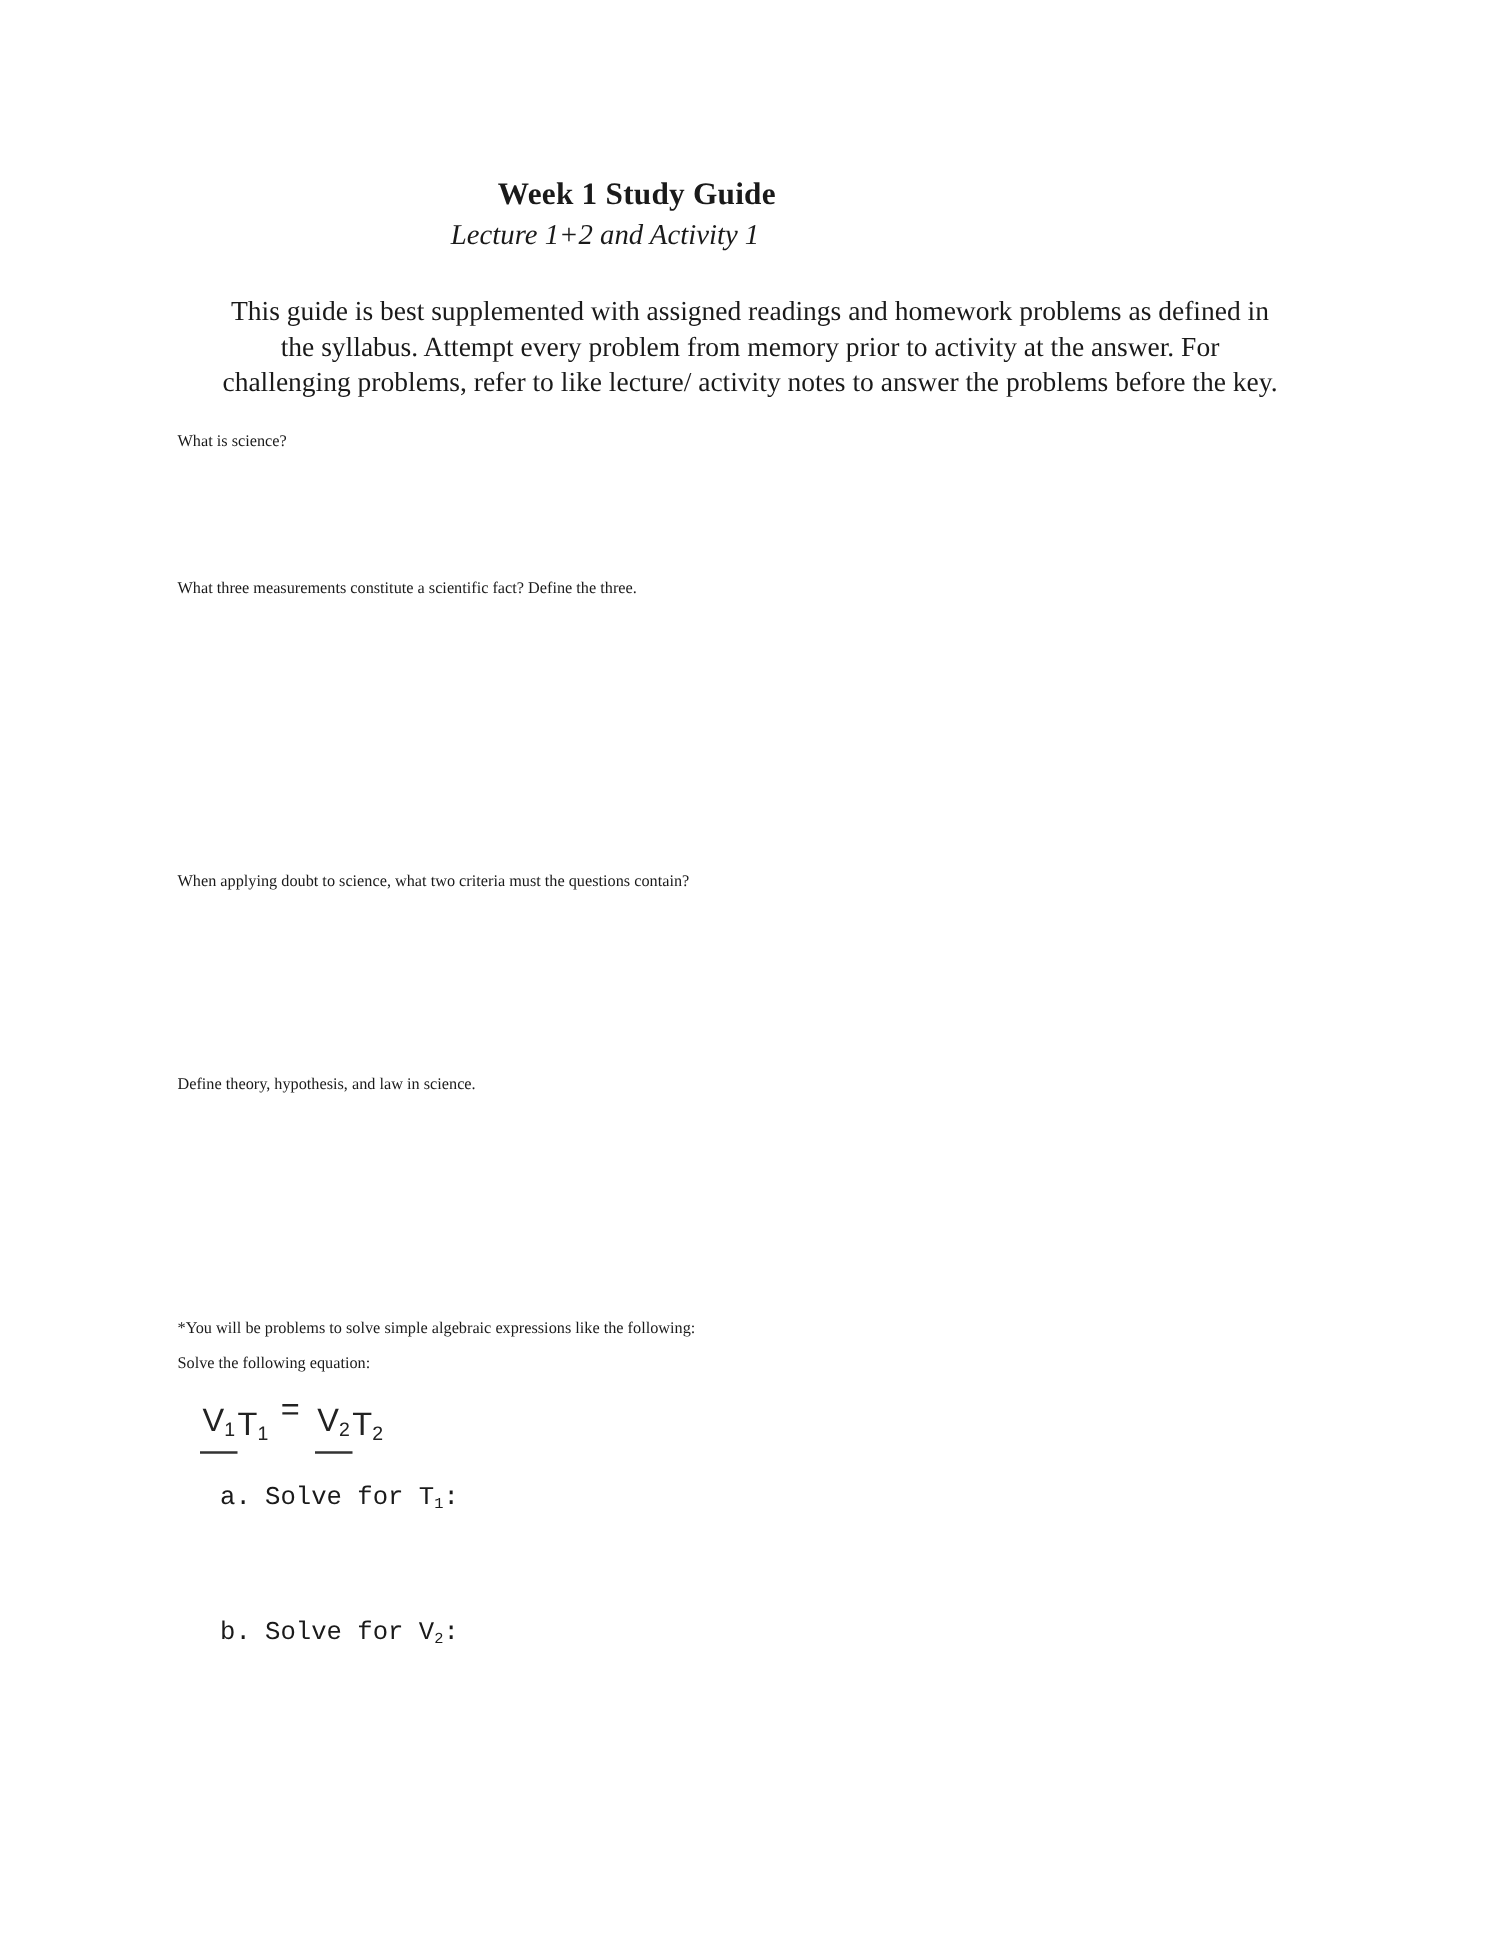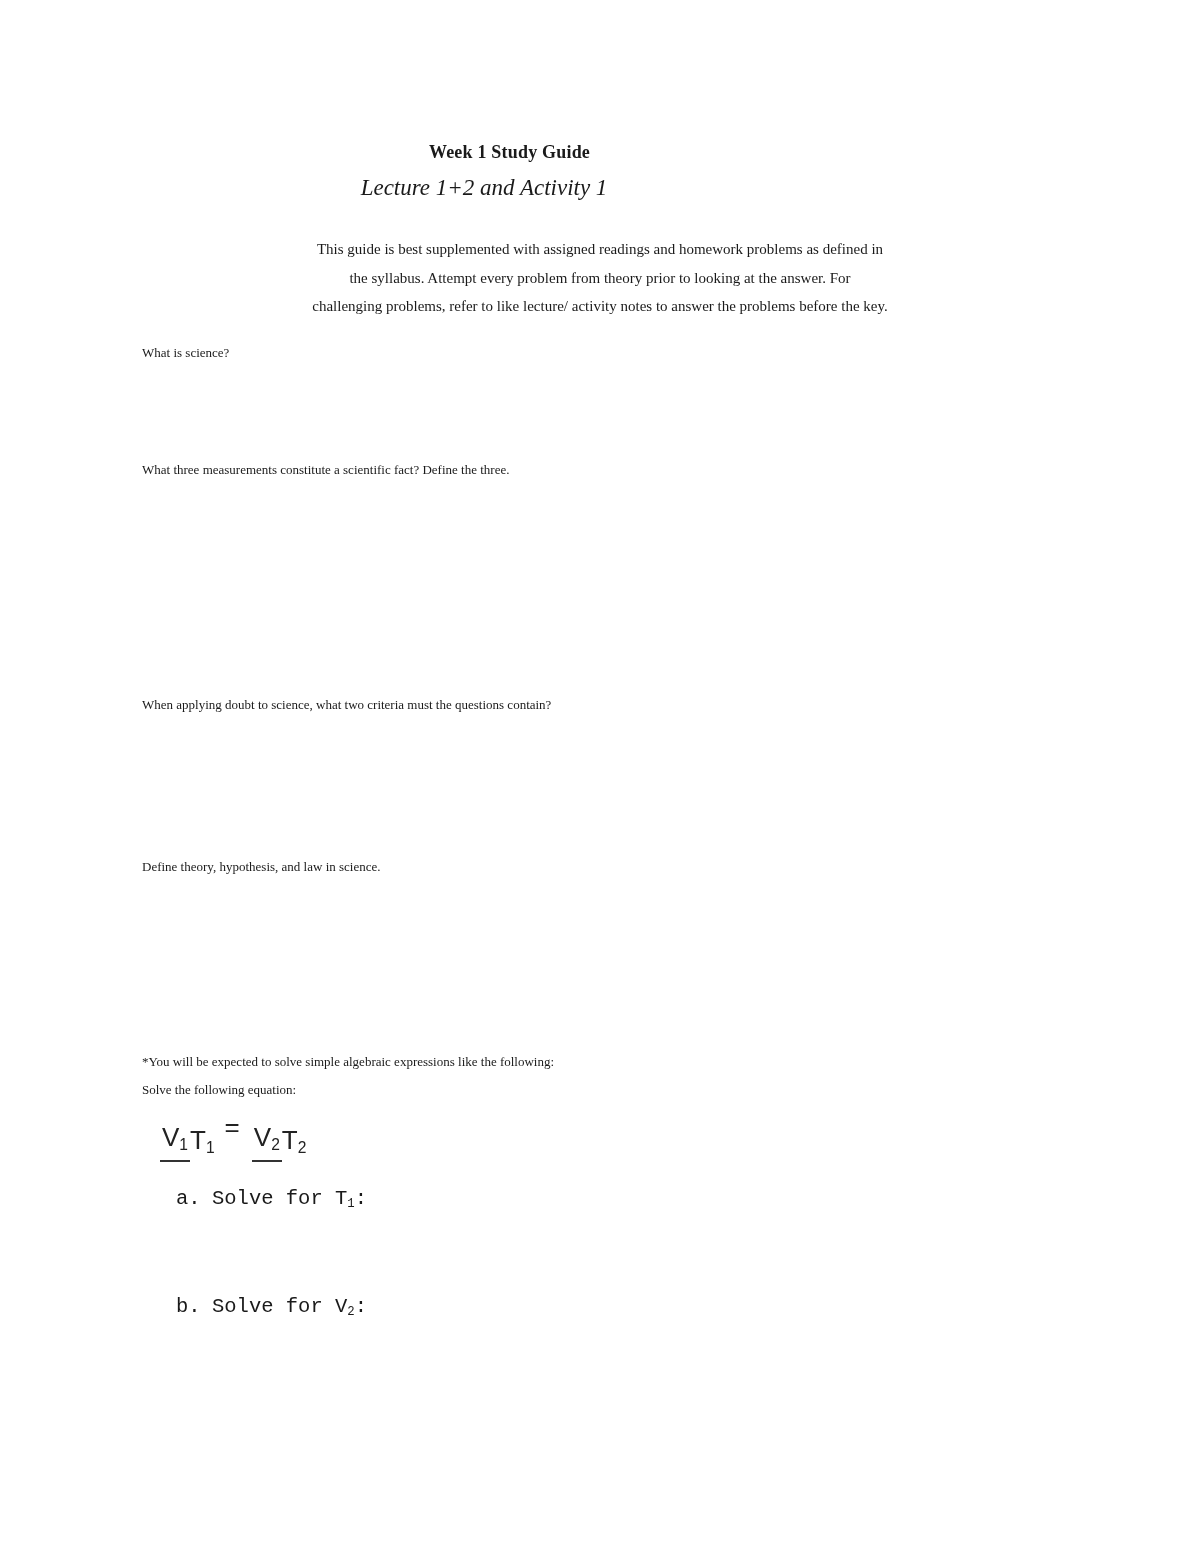--- a/index.html
+++ b/index.html
@@ -1,24 +1,24 @@
 <!DOCTYPE html>
 <html><head>
 <meta charset="utf-8">
 <style>
   html, body { margin: 0; padding: 0; background: #ffffff; }
   body { width: 1200px; height: 1553px; position: relative; overflow: hidden;
          font-family: "DejaVu Serif", "Liberation Serif", serif; color: #1a1a1a; }
   .page { position: absolute; left: 0; top: 0; width: 1200px; height: 1553px; }
   .title { position: absolute; top: 142px; left: 0; width: 1019px; text-align: center;
-           font-family: "Liberation Serif", serif; font-weight: bold; font-size: 18px; letter-spacing: 0.2px; }
+           font-family: "Liberation Serif", serif; font-weight: bold; font-size: 25px; letter-spacing: 0.2px; }
   .subtitle { position: absolute; top: 175px; left: 0; width: 968px; text-align: center;
               font-family: "Liberation Serif", serif; font-style: italic; font-size: 23px; }
   .intro { position: absolute; top: 235px; left: 130px; width: 940px; text-align: center;
-           font-family: "Liberation Serif", serif; font-size: 15px; line-height: 28.5px; }
+           font-family: "Liberation Serif", serif; font-size: 22px; line-height: 28.5px; }
   .q { position: absolute; left: 142px; font-family: Liberation Serif, serif; font-size: 13px; }
   .q1 { top: 345px; }
   .q2 { top: 462px; }
   .q3 { top: 697px; }
   .q4 { top: 859px; }
   .note { top: 1048px; line-height: 28px; }
   .eq { position: absolute; left: 160px; top: 1112px; font-family: "Liberation Sans", sans-serif;
         font-size: 26px; display: flex; align-items: center; color: #222; }
   .frac { display: inline-flex; flex-direction: row; align-items: center; }
   .frac .num { padding: 0 2px 2px 2px; border-bottom: 2.5px solid #333; line-height: 28px; }
@@ -32,31 +32,31 @@
 </style>
 </head>
 <body>
 
 <div class="page">
   <div class="title">Week 1 Study Guide</div>
   <div class="subtitle">Lecture 1+2 and Activity 1</div>
 
   <div class="intro">
     <div>This guide is best supplemented with assigned readings and homework problems as defined in</div>
-    <div>the syllabus. Attempt every problem from theory prior to looking at the answer. For</div>
+    <div>the syllabus. Attempt every problem from memory prior to activity at the answer. For</div>
     <div>challenging problems, refer to like lecture/ activity notes to answer the problems before the key.</div>
   </div>
 
   <div class="q q1">What is science?</div>
   <div class="q q2">What three measurements constitute a scientific fact? Define the three.</div>
   <div class="q q4">Define theory, hypothesis, and law in science.</div>
   <div class="q q3">When applying doubt to science, what two criteria must the questions contain?</div>
 
   <div class="q note">
-    <div>*You will be expected to solve simple algebraic expressions like the following:</div>
+    <div>*You will be problems to solve simple algebraic expressions like the following:</div>
     <div>Solve the following equation:</div>
   </div>
 
   <div class="eq">
     <span class="frac">
       <span class="num"><span>V</span><sub>1</sub></span>
       <span class="den"><span>T</span><sub>1</sub></span>
     </span>
     <span class="eqsign">=</span>
     <span class="frac">

